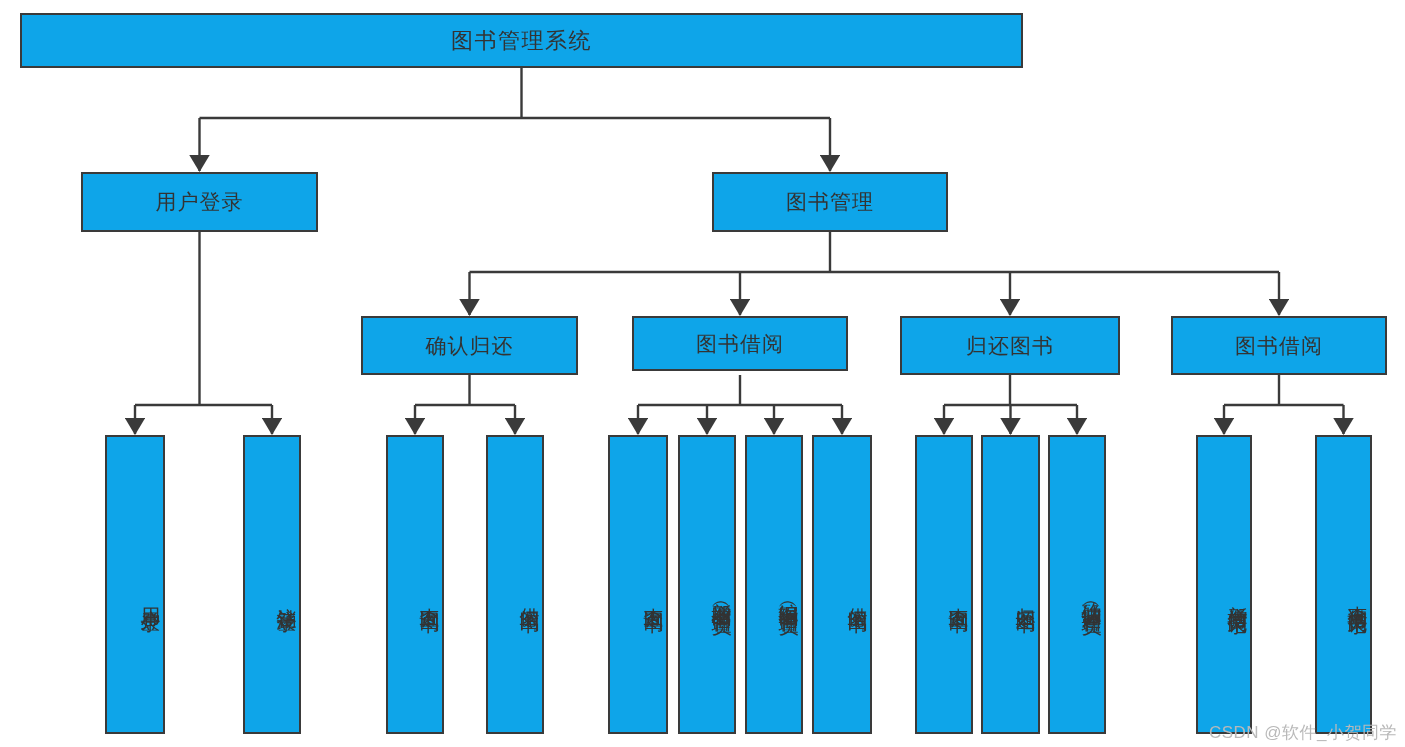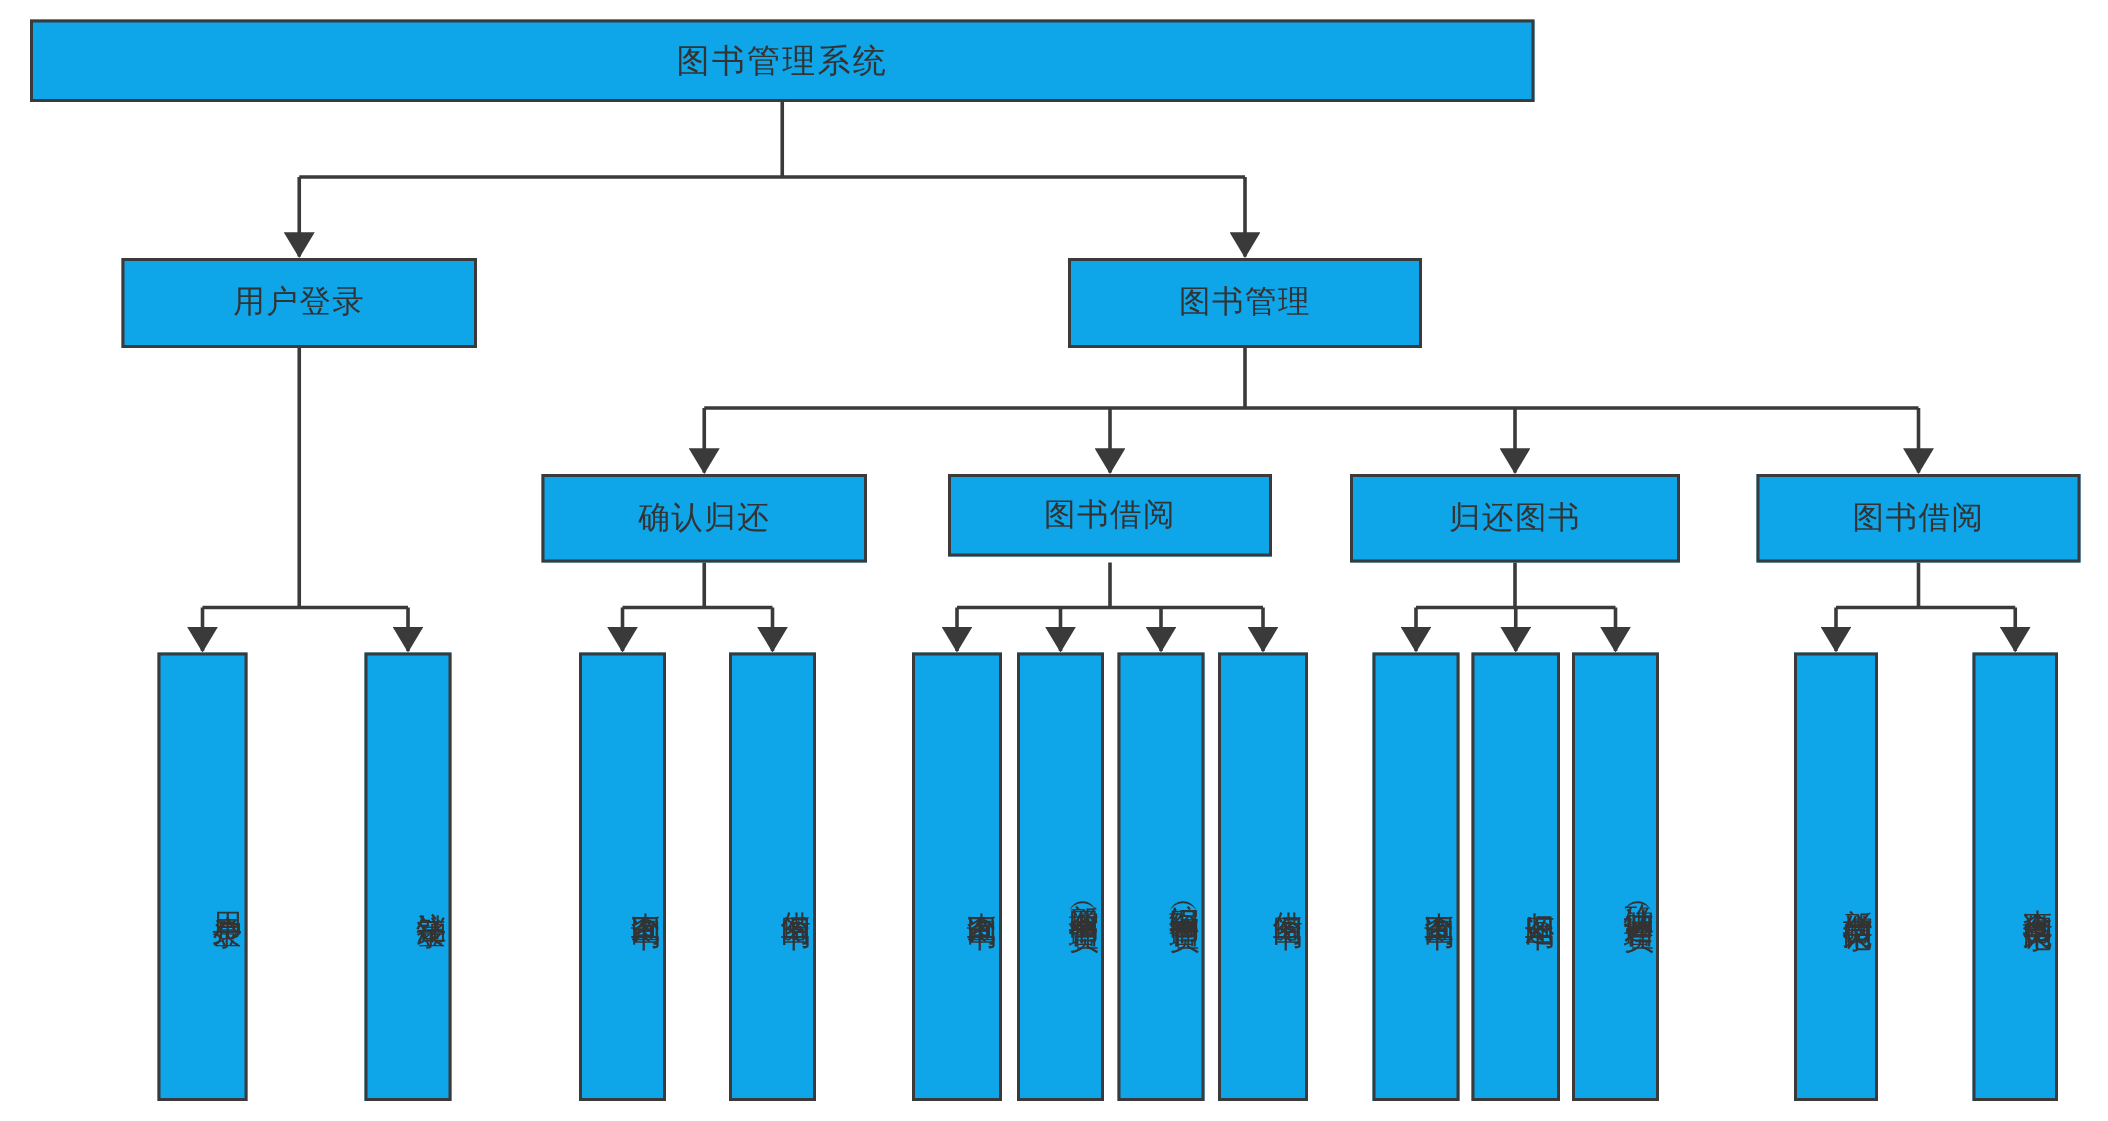--- a/index.html
+++ b/index.html
@@ -121,13 +121,14 @@
         <span>确认归还（管理员）</span>
       </div>
       <div class="node node-v" style="left: 1196px; top: 435px; width: 56px; height: 299px;">
         <span>新增借阅记录</span>
       </div>
       <div class="node node-v" style="left: 1315px; top: 435px; width: 57px; height: 299px;">
         <span>查询借阅记录</span>
       </div>
     </div>
 
+  <div class="watermark">CSDN @软件_小贺同学</div>
 </div>
 
 </body></html>

